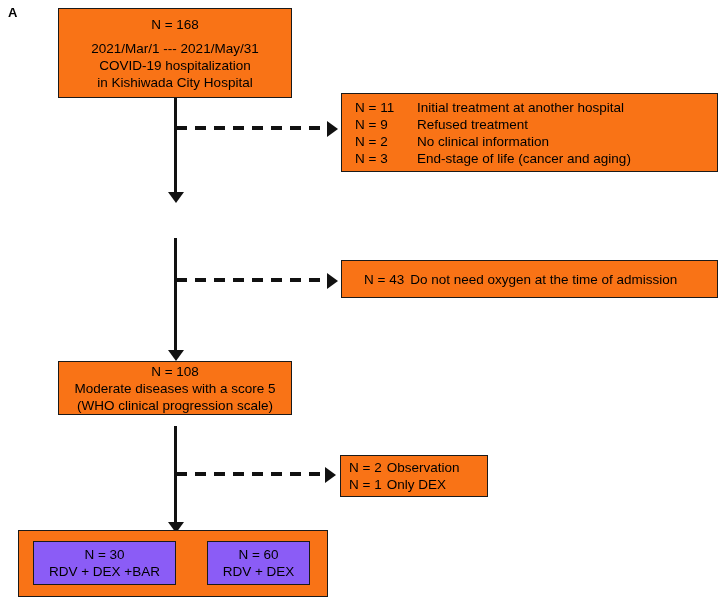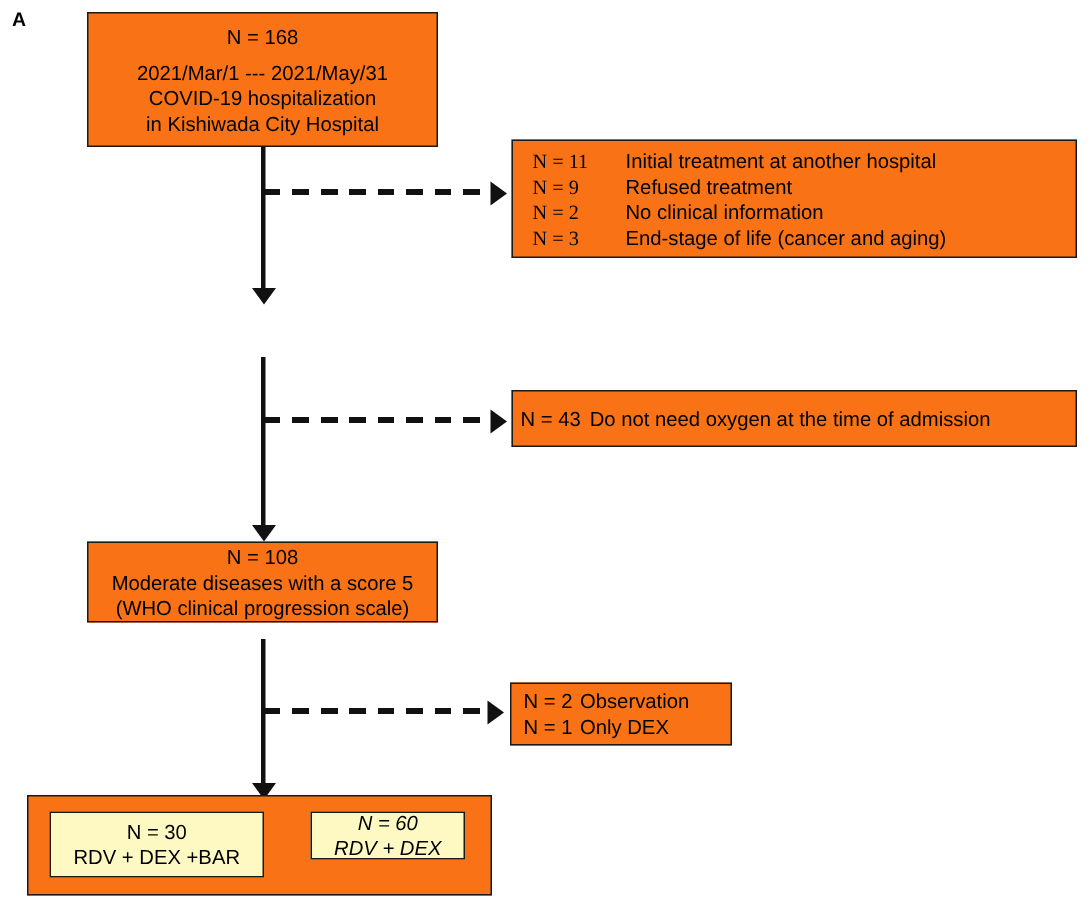--- a/index.html
+++ b/index.html
@@ -46,21 +46,21 @@
     text-align: left;
   }
   .excl-row {
     display: flex;
     flex-direction: row;
     white-space: nowrap;
   }
   .excl-n {
     display: inline-block;
   }
-  .excl-n.w-wide { width: 62px; font-family: Liberation Serif, serif; }
+  .excl-n.w-wide { width: 62px; }
   .excl-text { display: inline-block; }
   .spacer-sm { height: 7px; }
 
   
   .vline {
     position: absolute;
     width: 3px;
     background: #111111;
     z-index: 1;
   }
@@ -91,21 +91,21 @@
     height: 0;
     border-top: 8px solid transparent;
     border-bottom: 8px solid transparent;
     border-left: 11px solid #111111;
     z-index: 2;
   }
   .inner-box {
     position: absolute;
     box-sizing: border-box;
     border: 1.6px solid #1a1a1a;
-    background: #fef9c3;
+    background: #8b5cf6;
     display: flex;
     flex-direction: column;
     align-items: center;
     justify-content: center;
     font-size: 13.5px;
     line-height: 17px;
     text-align: center;
     z-index: 4;
   }
 </style>
@@ -149,21 +149,21 @@
     </div>
   </div>
 
 
   <div class="vline" style="left:174px; top:238px; height:115px;"></div>
   <div class="arrow-down" style="left:168px; top:350px;"></div>
 
   <div class="dashed-wrap" style="left:176px; top:278px; width:152px;"></div>
   <div class="arrow-right" style="left:327px; top:273px;"></div>
 
-  <div class="box left-align" style="left:341px; top:260px; width:377px; height:38px; padding-left:5px;">
+  <div class="box left-align" style="left:341px; top:260px; width:377px; height:38px; padding-left:22px;">
     <div class="excl-row">
       <span class="excl-n" style="margin-right:6px;">N =  43</span>
       <span class="excl-text">Do not need oxygen at the time of admission</span>
     </div>
   </div>
 
   <div class="box" style="left:58px; top:361px; width:234px; height:54px;">
     <div class="line">N = 108</div>
     <div class="line">Moderate diseases with a score 5</div>
     <div class="line">(WHO clinical progression scale)</div>
@@ -186,18 +186,18 @@
     </div>
   </div>
 
   <div class="box" style="left:18px; top:530px; width:310px; height:67px; justify-content:center;"></div>
 
   <div class="inner-box" style="left:33px; top:541px; width:143px; height:44px;">
     <div class="line">N =  30</div>
     <div class="line">RDV + DEX +BAR</div>
   </div>
 
-  <div class="inner-box" style="left:207px; top:541px; width:103px; height:32px;font-style:italic;">
+  <div class="inner-box" style="left:207px; top:541px; width:103px; height:44px;">
     <div class="line">N =  60</div>
     <div class="line">RDV + DEX</div>
   </div>
 
 </div>
 
 </body></html>

